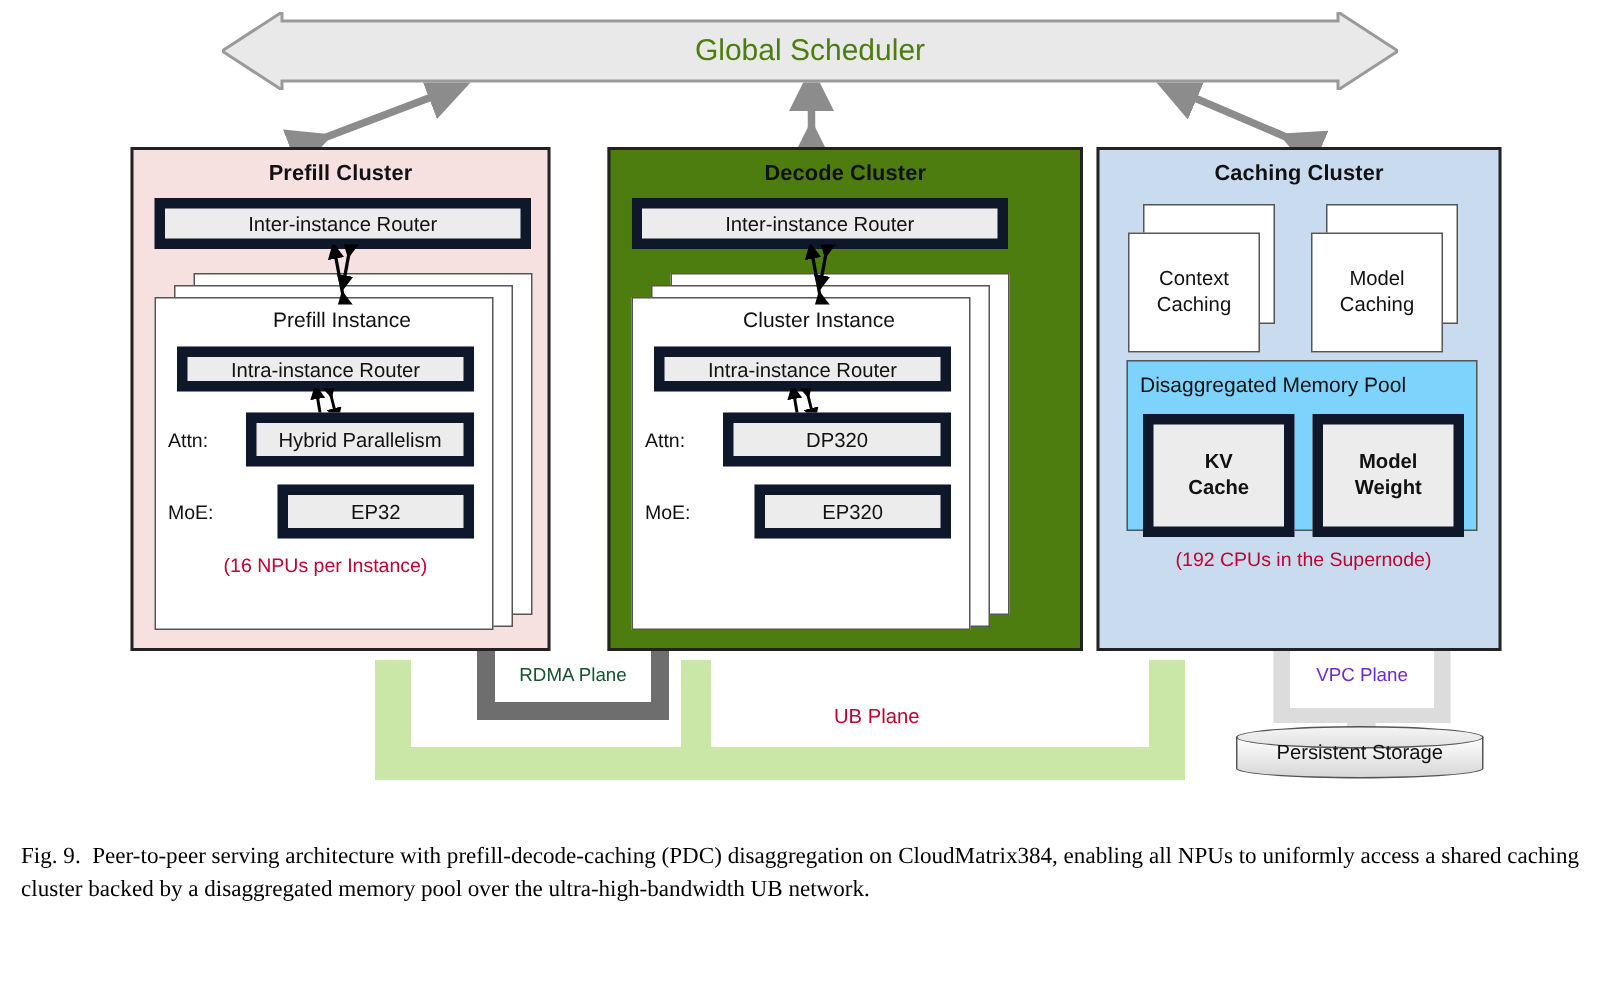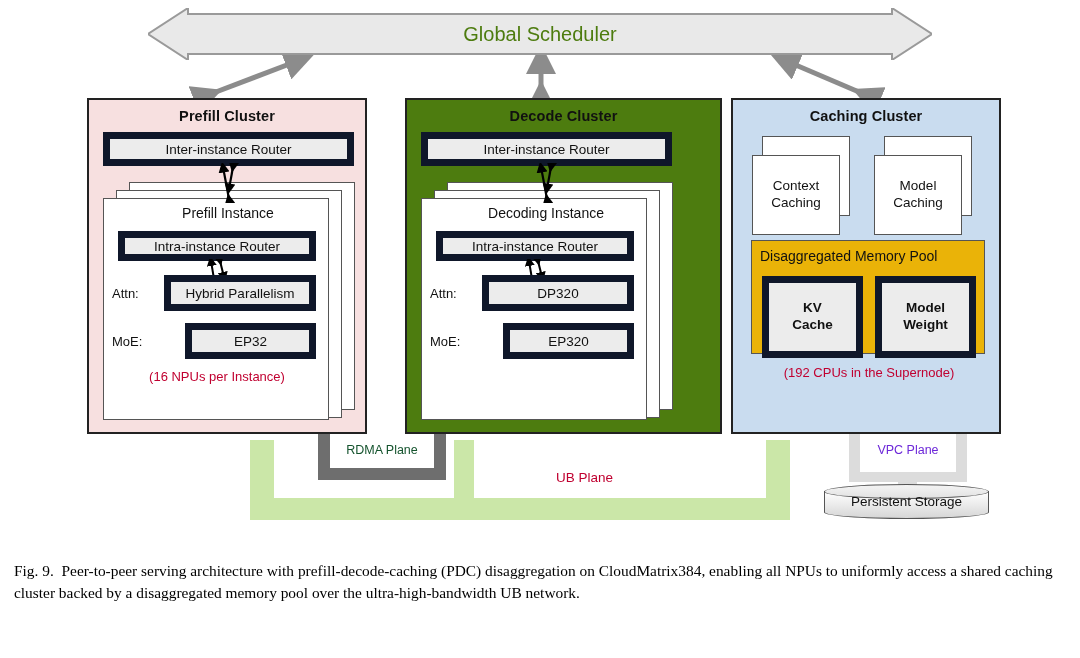--- a/index.html
+++ b/index.html
@@ -53,21 +53,21 @@
   .cache-card-wrap .shadow{position:absolute;left:10px;top:0;width:88px;height:80px;
        background:#fff;border:1.5px solid #555;box-sizing:border-box;}
   .cache-card-wrap .front{position:absolute;left:0;top:8px;width:88px;height:80px;
        background:#fff;border:1.5px solid #555;box-sizing:border-box;
        display:flex;align-items:center;justify-content:center;text-align:center;
        font-size:13.5px;line-height:1.25;margin-top:11px;}
   #context-caching-card{left:19px;top:36px;}
   #model-caching-card{left:141px;top:36px;}
 
   #memory-pool{position:absolute;left:18px;top:140px;width:234px;height:114px;
-       background:#eab308;border:1.5px solid #555;box-sizing:border-box;}
+       background:#7dd3fc;border:1.5px solid #555;box-sizing:border-box;}
   #memory-pool .mp-title{text-align:left;padding:7px 0 0 8px;font-size:14px;}
   .mp-boxes{position:absolute;left:10px;top:35px;width:214px;height:82px;display:flex;gap:12px;font-weight:bold;}
   .mp-boxes .greybox{flex:1;text-align:center;line-height:1.25;}
   #memory-pool .cpu-note{position:absolute;left:0;top:124px;width:234px;text-align:center;
        font-size:13px;color:#c00030;}
 
   
   #ub-plane-bus{position:absolute;left:250px;top:440px;width:540px;height:80px;
        background:#cbe7a8;}
   .ub-cut{position:absolute;background:#fff;}
@@ -174,21 +174,21 @@
 
     <svg style="position:absolute;left:110px;top:63px;width:60px;height:40px;z-index:5;">
       <line x1="30" y1="36" x2="24" y2="4" stroke="#000" stroke-width="2.2" marker-start="url(#bk)" marker-end="url(#bk)"></line>
       <line x1="34" y1="4" x2="30" y2="26" stroke="#000" stroke-width="2.2" marker-start="url(#bk)" marker-end="url(#bk)"></line>
     </svg>
 
     <div class="stack">
       <div class="card c3"></div>
       <div class="card c2"></div>
       <div class="card c1">
-        <div class="inst-title">Decoding Instance</div>
+        <div class="inst-title">Cluster Instance</div>
         <div class="greybox intra-router">Intra-instance Router</div>
         <svg style="position:absolute;left:98px;top:60px;width:46px;height:22px;">
           <line x1="12" y1="20" x2="9" y2="2" stroke="#000" stroke-width="2" marker-start="url(#bk)" marker-end="url(#bk)"></line>
           <line x1="18" y1="2" x2="22" y2="18" stroke="#000" stroke-width="2" marker-start="url(#bk)" marker-end="url(#bk)"></line>
         </svg>
         <div class="row row-attn">
           <span class="rl">Attn:</span>
           <span class="greybox rb">DP320</span>
         </div>
         <div class="row row-moe">

